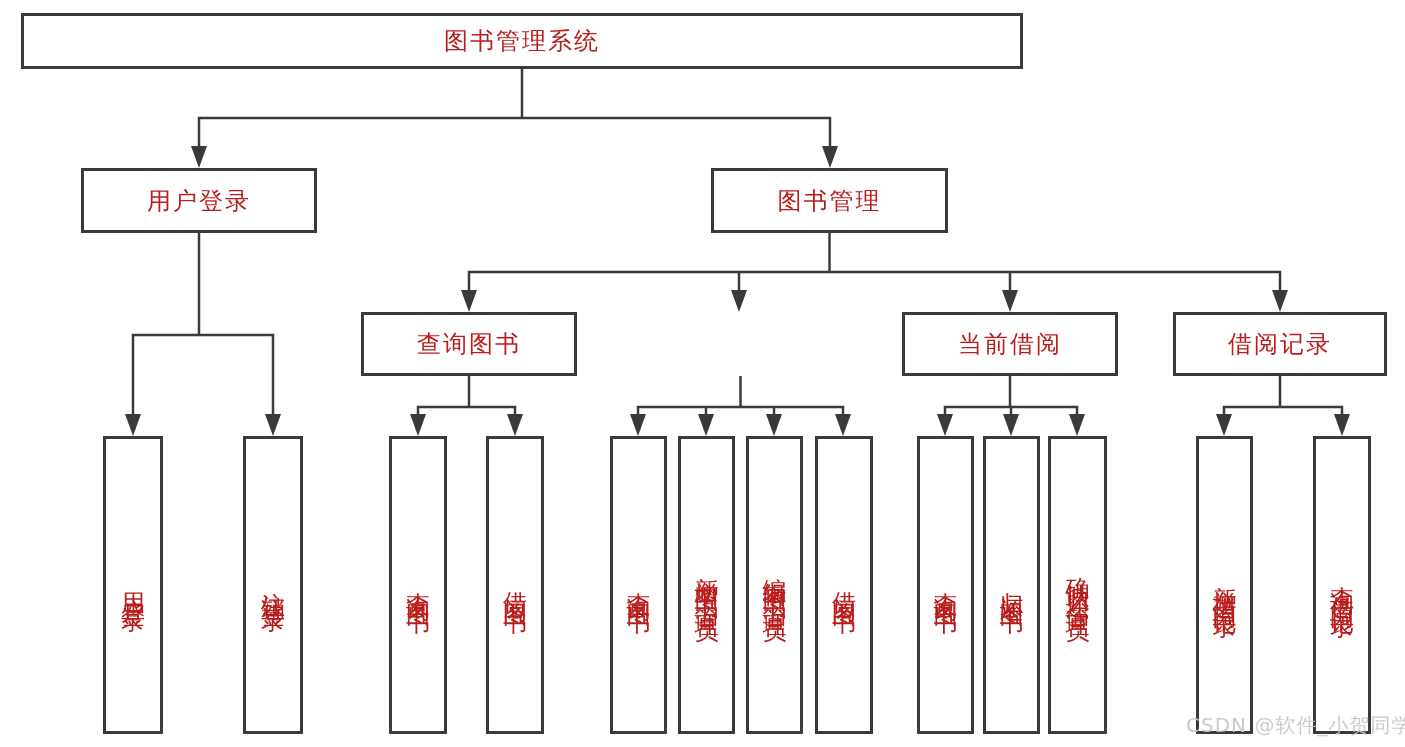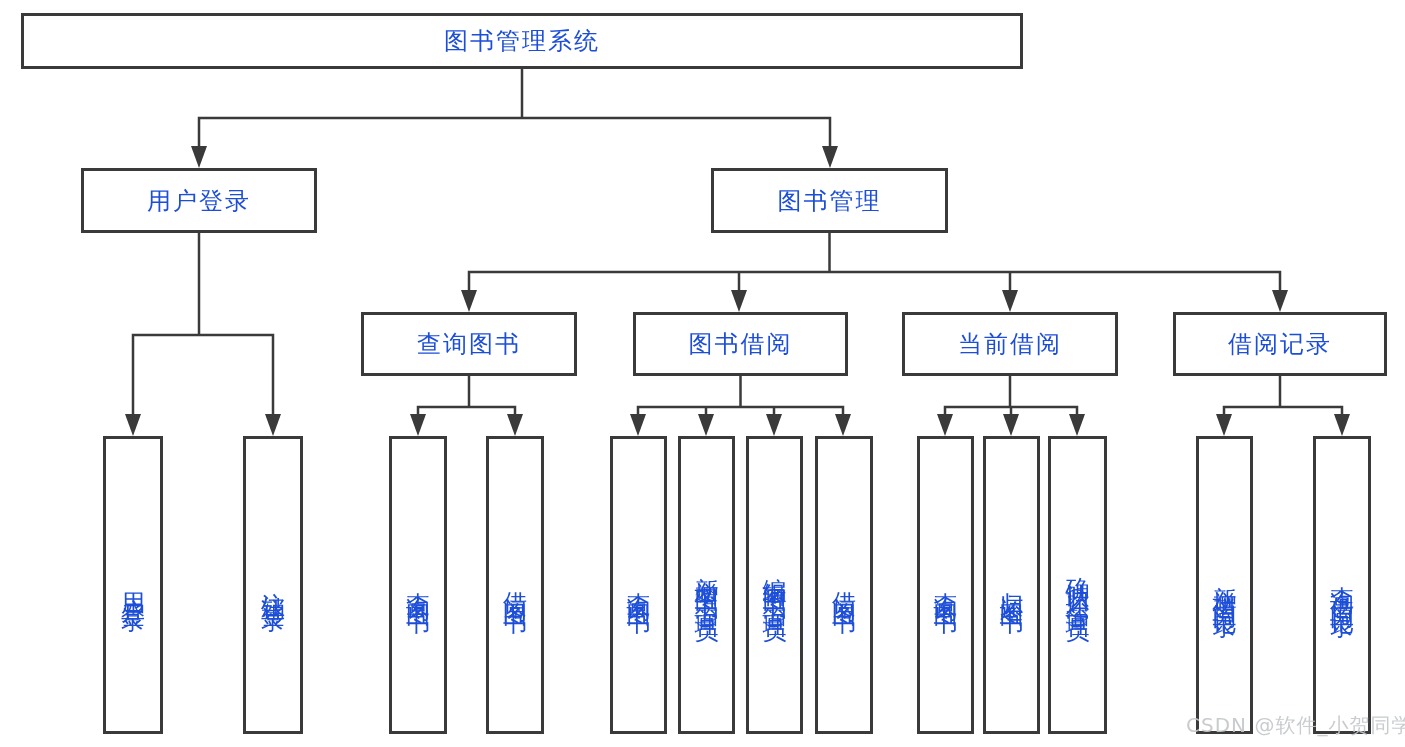--- a/index.html
+++ b/index.html
@@ -4,21 +4,21 @@
 <style>
   html,body{margin:0;padding:0;background:#ffffff;}
   .stage{
     position:relative;width:1405px;height:747px;background:#ffffff;overflow:hidden;
     font-family:"DejaVu Sans","Liberation Sans",sans-serif;
   }
   svg.wires{position:absolute;left:0;top:0;z-index:0;}
   .node{
     position:absolute;box-sizing:border-box;border:3px solid #3a3a3a;background:#ffffff;
     display:flex;align-items:center;justify-content:center;
-    color:#1d4ed8;z-index:1;
+    color:#b91c1c;z-index:1;
   }
   .node.h{font-size:24px;letter-spacing:2px;white-space:nowrap;}
   .node.v{
     writing-mode:vertical-rl;text-orientation:mixed;
     font-size:24px;letter-spacing:6px;line-height:1;
   }
   .watermark{
     position:absolute;left:1186px;top:712px;z-index:5;
     font-size:20px;color:#c4c8cc;opacity:0.92;letter-spacing:1px;white-space:nowrap;
   }
@@ -82,21 +82,20 @@
       <polygon points="1334,414 1350,414 1342,436"></polygon>
     </g>
   </svg>
 
   <div class="node h" style="left:21px;top:13px;width:1002px;height:56px">图书管理系统</div>
 
   <div class="node h" style="left:81px;top:168px;width:236px;height:65px">用户登录</div>
   <div class="node h" style="left:711px;top:168px;width:237px;height:65px">图书管理</div>
 
   <div class="node h" style="left:361px;top:312px;width:216px;height:64px">查询图书</div>
-  <div class="node h" style="left:633px;top:312px;width:215px;height:64px">图书借阅</div>
   <div class="node h" style="left:902px;top:312px;width:216px;height:64px">当前借阅</div>
   <div class="node h" style="left:1173px;top:312px;width:214px;height:64px">借阅记录</div>
 
   <div class="node v" style="left:103px;top:436px;width:60px;height:298px">用户登录</div>
   <div class="node v" style="left:243px;top:436px;width:60px;height:298px">注销登录</div>
 
   <div class="node v" style="left:389px;top:436px;width:58px;height:298px">查询图书</div>
   <div class="node v" style="left:486px;top:436px;width:58px;height:298px">借阅图书</div>
 
   <div class="node v" style="left:610px;top:436px;width:57px;height:298px">查询图书</div>

